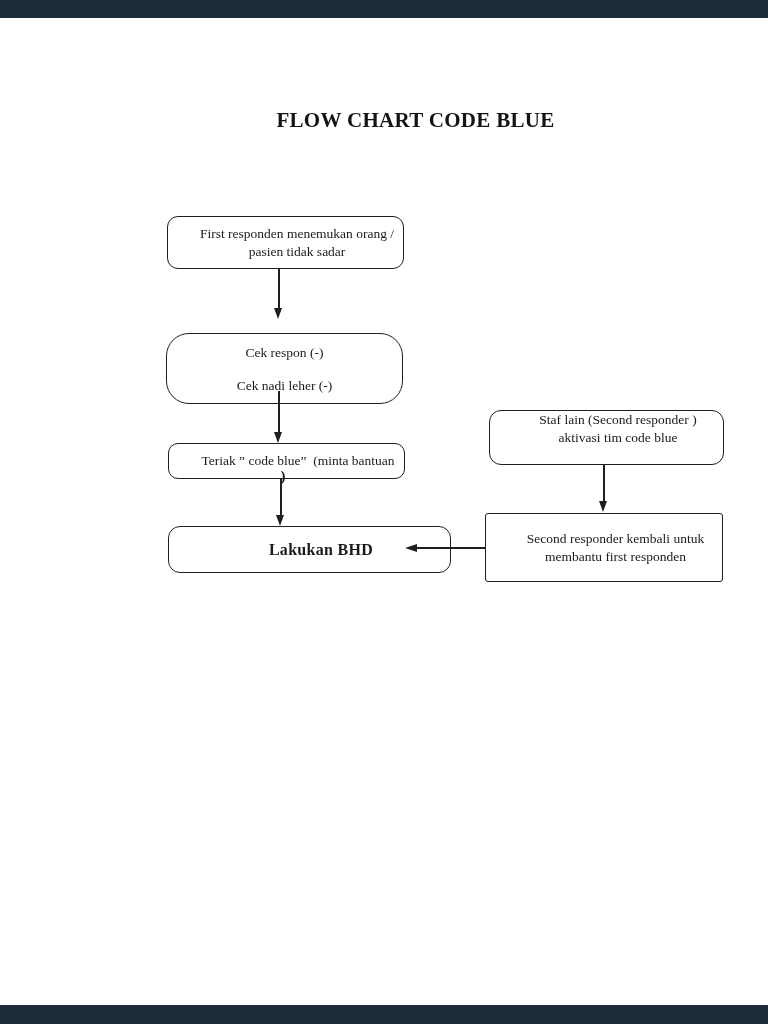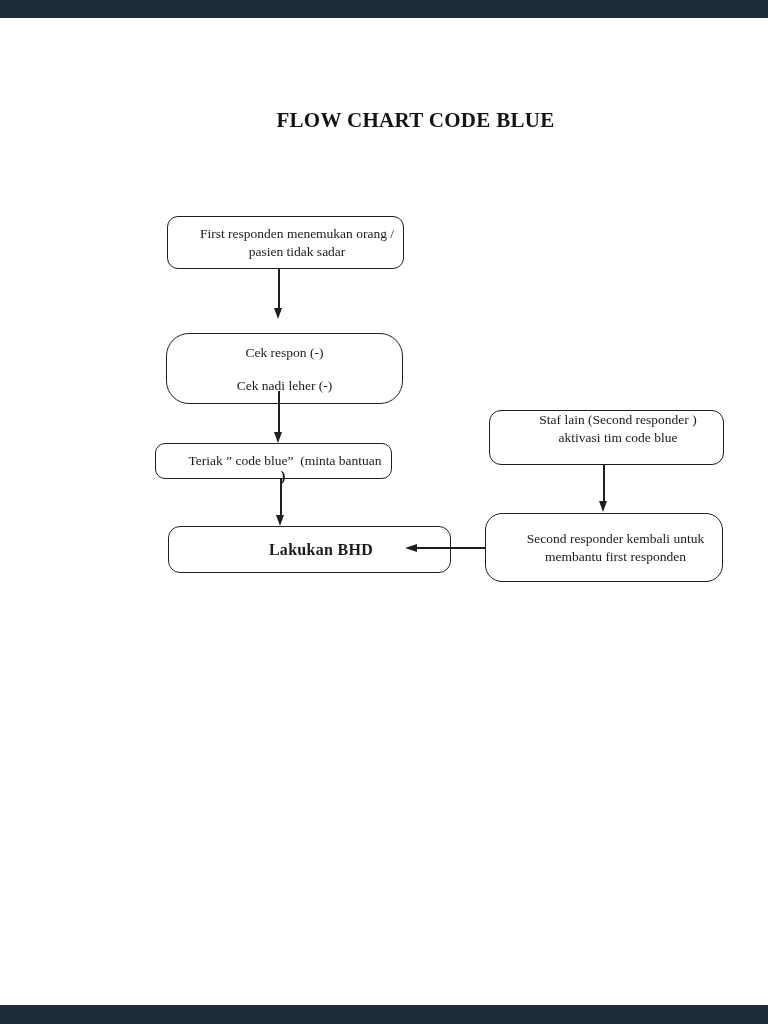--- a/index.html
+++ b/index.html
@@ -44,28 +44,28 @@
     color: #1a1a1a;
     padding-left: 23px;
   }
   .node .nl { white-space: pre; }
 
   .n-first { left: 167px; top: 216px; width: 237px; height: 53px; border-radius: 11px;
              display: flex; flex-direction: column; justify-content: center; }
   .n-cek   { left: 166px; top: 333px; width: 237px; height: 71px; border-radius: 23px;
              display: flex; flex-direction: column; justify-content: space-between;
              padding: 10px 0 8px 0; }
-  .n-teriak{ left: 155px; top: 443px; width: 237px; height: 36px; border-radius: 10px;
+  .n-teriak{ left: 168px; top: 443px; width: 237px; height: 36px; border-radius: 10px;
              display: flex; flex-direction: column; justify-content: center; }
   .n-bhd   { left: 168px; top: 526px; width: 283px; height: 47px; border-radius: 12px;
              display: flex; flex-direction: column; justify-content: center;
              font-size: 16px; font-weight: bold; letter-spacing: 0.3px; }
   .n-staf  { left: 489px; top: 410px; width: 235px; height: 55px; border-radius: 12px;
              display: flex; flex-direction: column; justify-content: flex-start; }
-  .n-second{ left: 485px; top: 513px; width: 238px; height: 69px; border-radius: 17px;
+  .n-second{ left: 485px; top: 513px; width: 238px; height: 69px; border-radius: 3px;
              display: flex; flex-direction: column; justify-content: center; }
 
   .paren-overflow {
     position: absolute;
     left: 276px;
     top: 468px;
     width: 14px;
     text-align: center;
     font-size: 15px;
     font-weight: bold;

